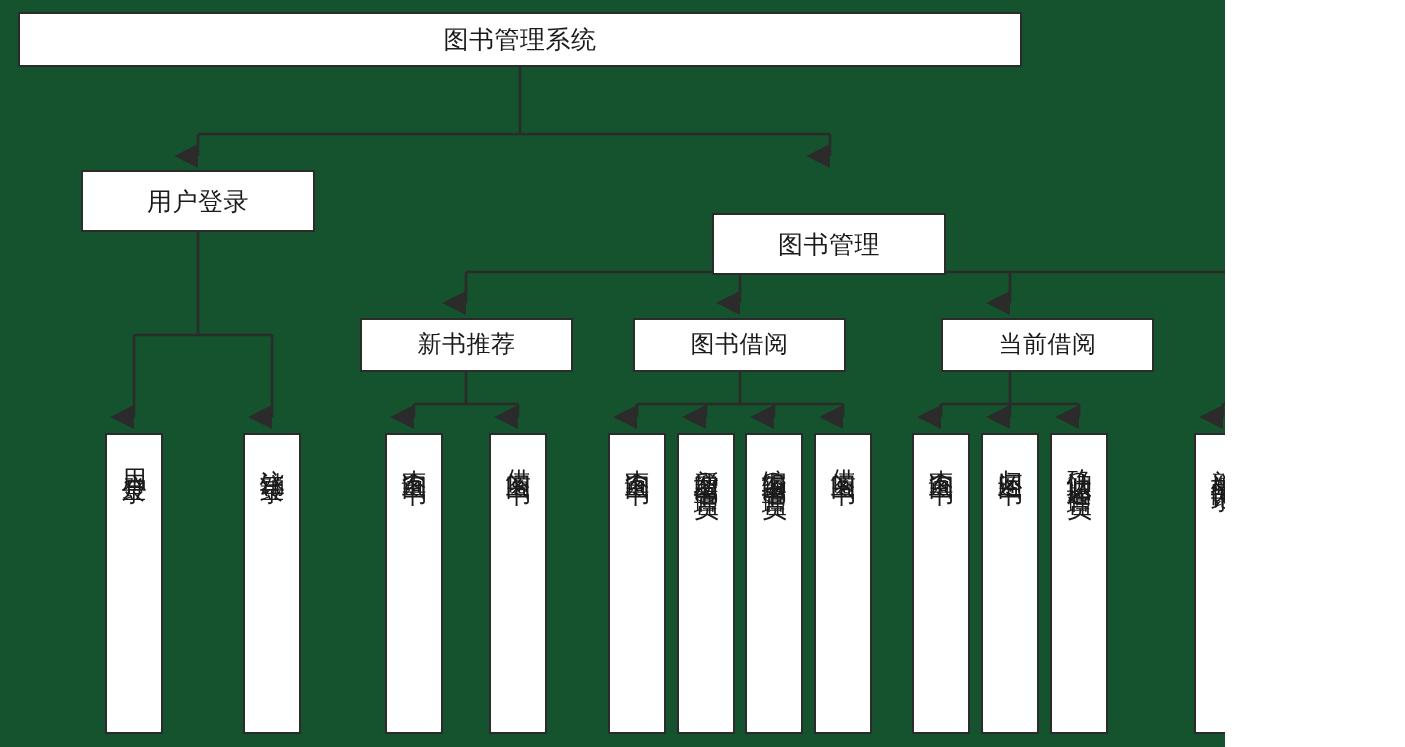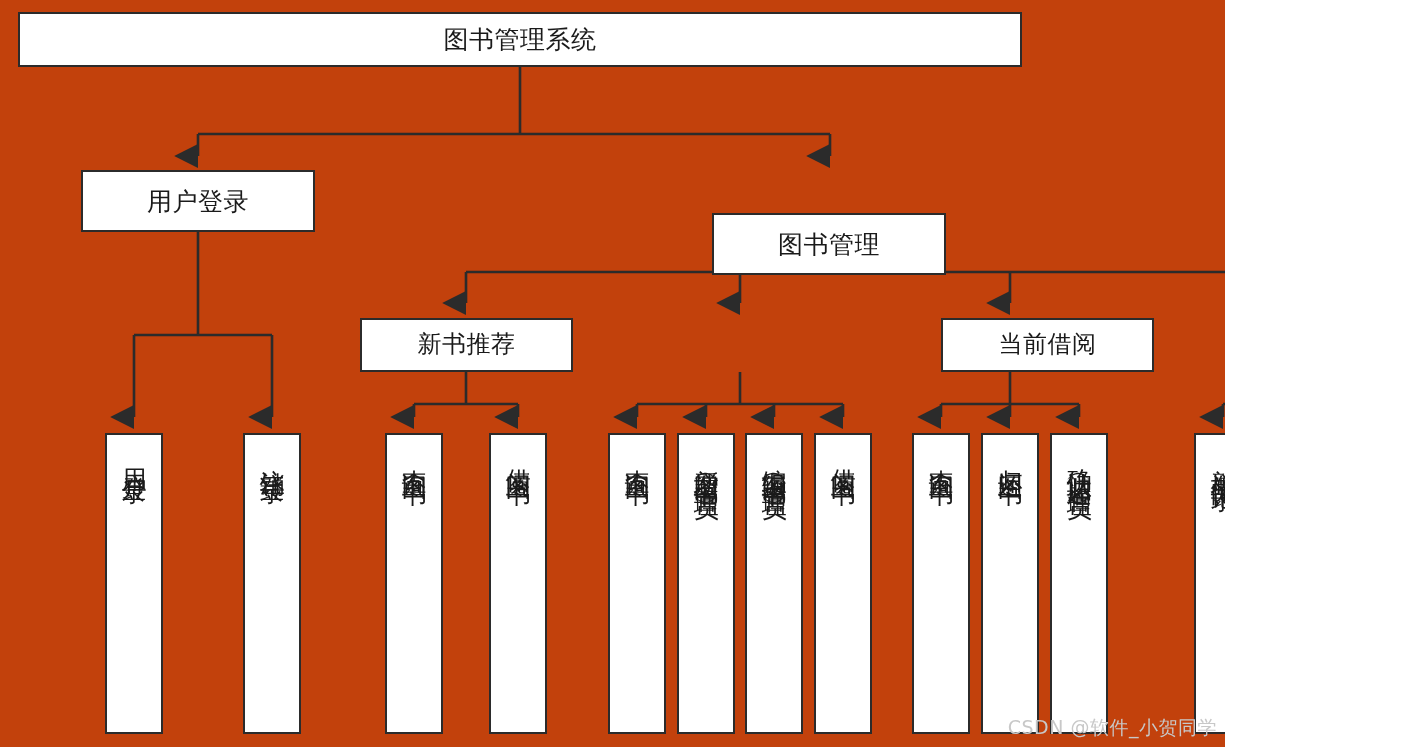--- a/index.html
+++ b/index.html
@@ -8,21 +8,21 @@
     padding: 0;
     background: #ffffff;
   }
   body {
     font-family: "DejaVu Sans", "Liberation Sans", sans-serif;
   }
   #canvas {
     position: relative;
     width: 1225px;
     height: 747px;
-    background: #c2410c;
+    background: #14532d;
     overflow: hidden;
   }
   #edges {
     position: absolute;
     left: 0;
     top: 0;
     width: 1405px;
     height: 747px;
     pointer-events: none;
   }
@@ -139,20 +139,23 @@
   <div class="node h2" style="left:81px; top:170px; width:234px; height:62px;">
     <span class="label">用户登录</span>
   </div>
   <div class="node h2" style="left:712px; top:170px; width:234px; height:62px;margin-top:43px;">
     <span class="label">图书管理</span>
   </div>
 
   <div class="node h3" style="left:360px; top:318px; width:213px; height:54px;">
     <span class="label">新书推荐</span>
   </div>
+  <div class="node h3" style="left:633px; top:318px; width:213px; height:54px;">
+    <span class="label">图书借阅</span>
+  </div>
   <div class="node h3" style="left:941px; top:318px; width:213px; height:54px;">
     <span class="label">当前借阅</span>
   </div>
 
   <div class="node leaf" style="left:105px; top:433px; width:58px; height:301px;">
     <span class="label">用户登录</span>
   </div>
   <div class="node leaf" style="left:243px; top:433px; width:58px; height:301px;">
     <span class="label">注销登录</span>
   </div>
@@ -187,15 +190,14 @@
     <span class="label">确认归还（管理员）</span>
   </div>
 
   <div class="node leaf" style="left:1194px; top:433px; width:58px; height:301px;">
     <span class="label">新增借阅记录</span>
   </div>
   <div class="node leaf" style="left:1308px; top:433px; width:58px; height:301px;">
     <span class="label">查询借阅记录</span>
   </div>
 
-  <div class="watermark">CSDN @软件_小贺同学</div>
 
 </div>
 
 </body></html>

